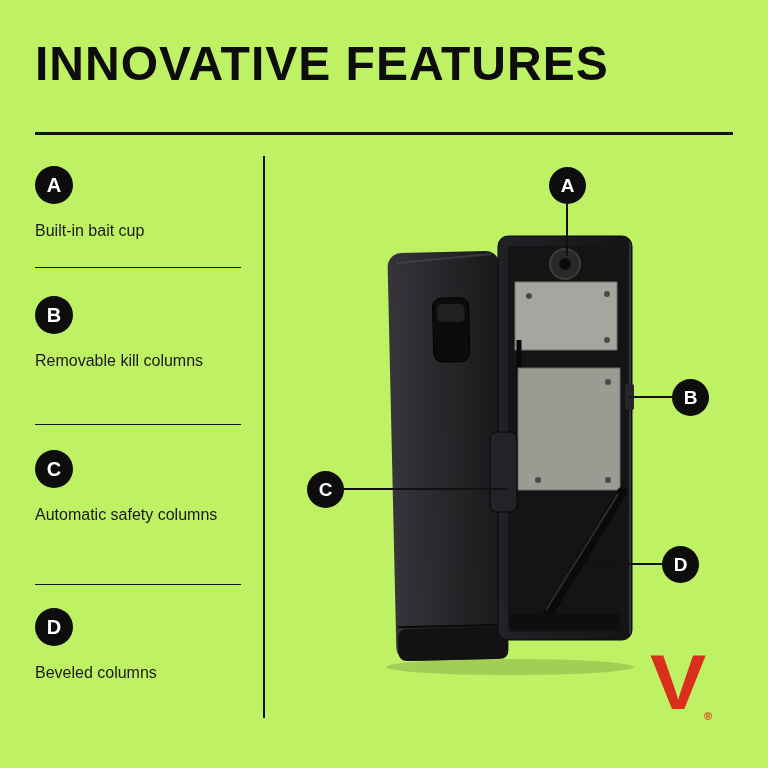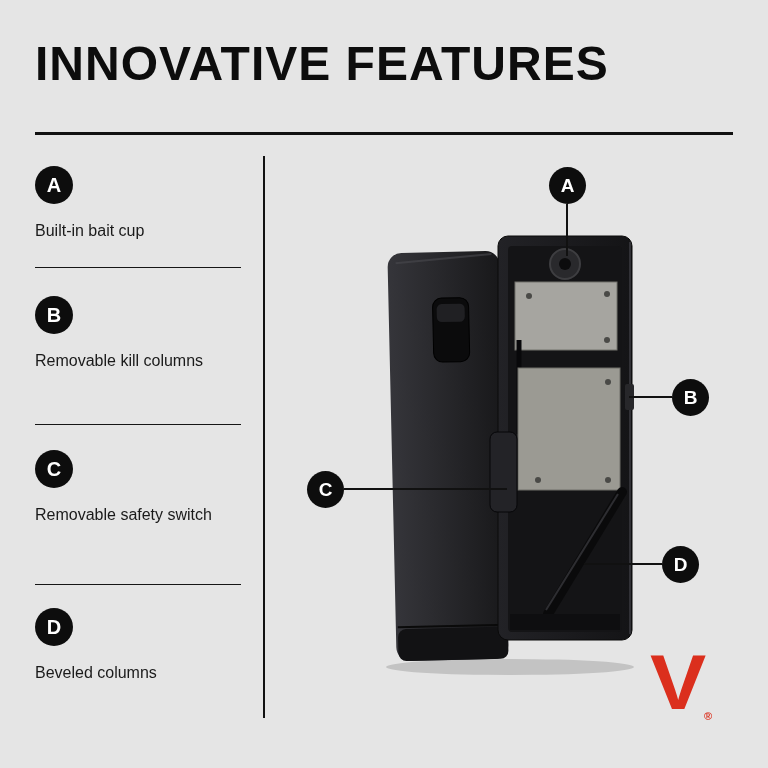--- a/index.html
+++ b/index.html
@@ -1,17 +1,17 @@
 <!DOCTYPE html>
 <html><head>
 <meta charset="utf-8">
 <style>
   html,body{margin:0;padding:0;}
   body{width:768px;height:768px;font-family:"Liberation Sans",sans-serif;}
-  .page{position:relative;width:768px;height:768px;background:#e5e5e5;overflow:hidden;}
+  .page{position:relative;width:768px;height:768px;background:#bef264;overflow:hidden;}
 
   .title{position:absolute;left:35px;top:36px;margin:0;font-size:48px;line-height:56px;
          font-weight:800;letter-spacing:1px;color:#0d0d0d;}
   .hrule{position:absolute;left:35px;top:132px;width:698px;height:3px;background:#111;}
   .vrule{position:absolute;left:263px;top:156px;width:2px;height:562px;background:#111;}
 
   .feature{position:absolute;left:35px;width:212px;}
   .feat-a{top:166px;} .feat-b{top:296px;} .feat-c{top:450px;} .feat-d{top:608px;}
   .badge{width:38px;height:38px;border-radius:50%;background:#0d0d0d;color:#fff;
          display:flex;align-items:center;justify-content:center;
@@ -54,21 +54,21 @@
   <div class="fdiv fdiv1"></div>
 
   <div class="feature feat-b">
     <div class="badge">B</div>
     <p>Removable kill columns</p>
   </div>
   <div class="fdiv fdiv2"></div>
 
   <div class="feature feat-c">
     <div class="badge">C</div>
-    <p>Removable safety switch</p>
+    <p>Automatic safety columns</p>
   </div>
   <div class="fdiv fdiv3"></div>
 
   <div class="feature feat-d">
     <div class="badge">D</div>
     <p>Beveled columns</p>
   </div>
 
   <svg class="product-svg" viewBox="0 0 274 455" xmlns="http://www.w3.org/2000/svg">
     <defs>

